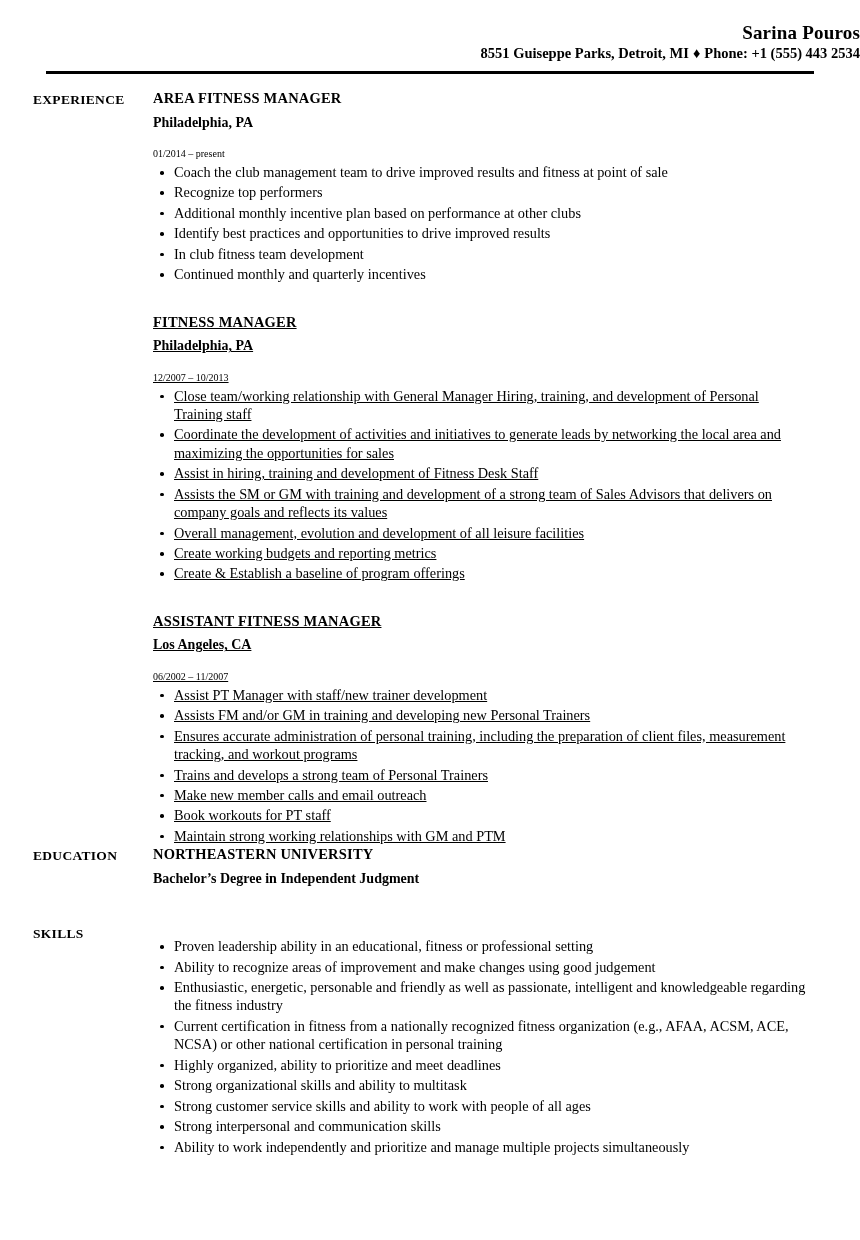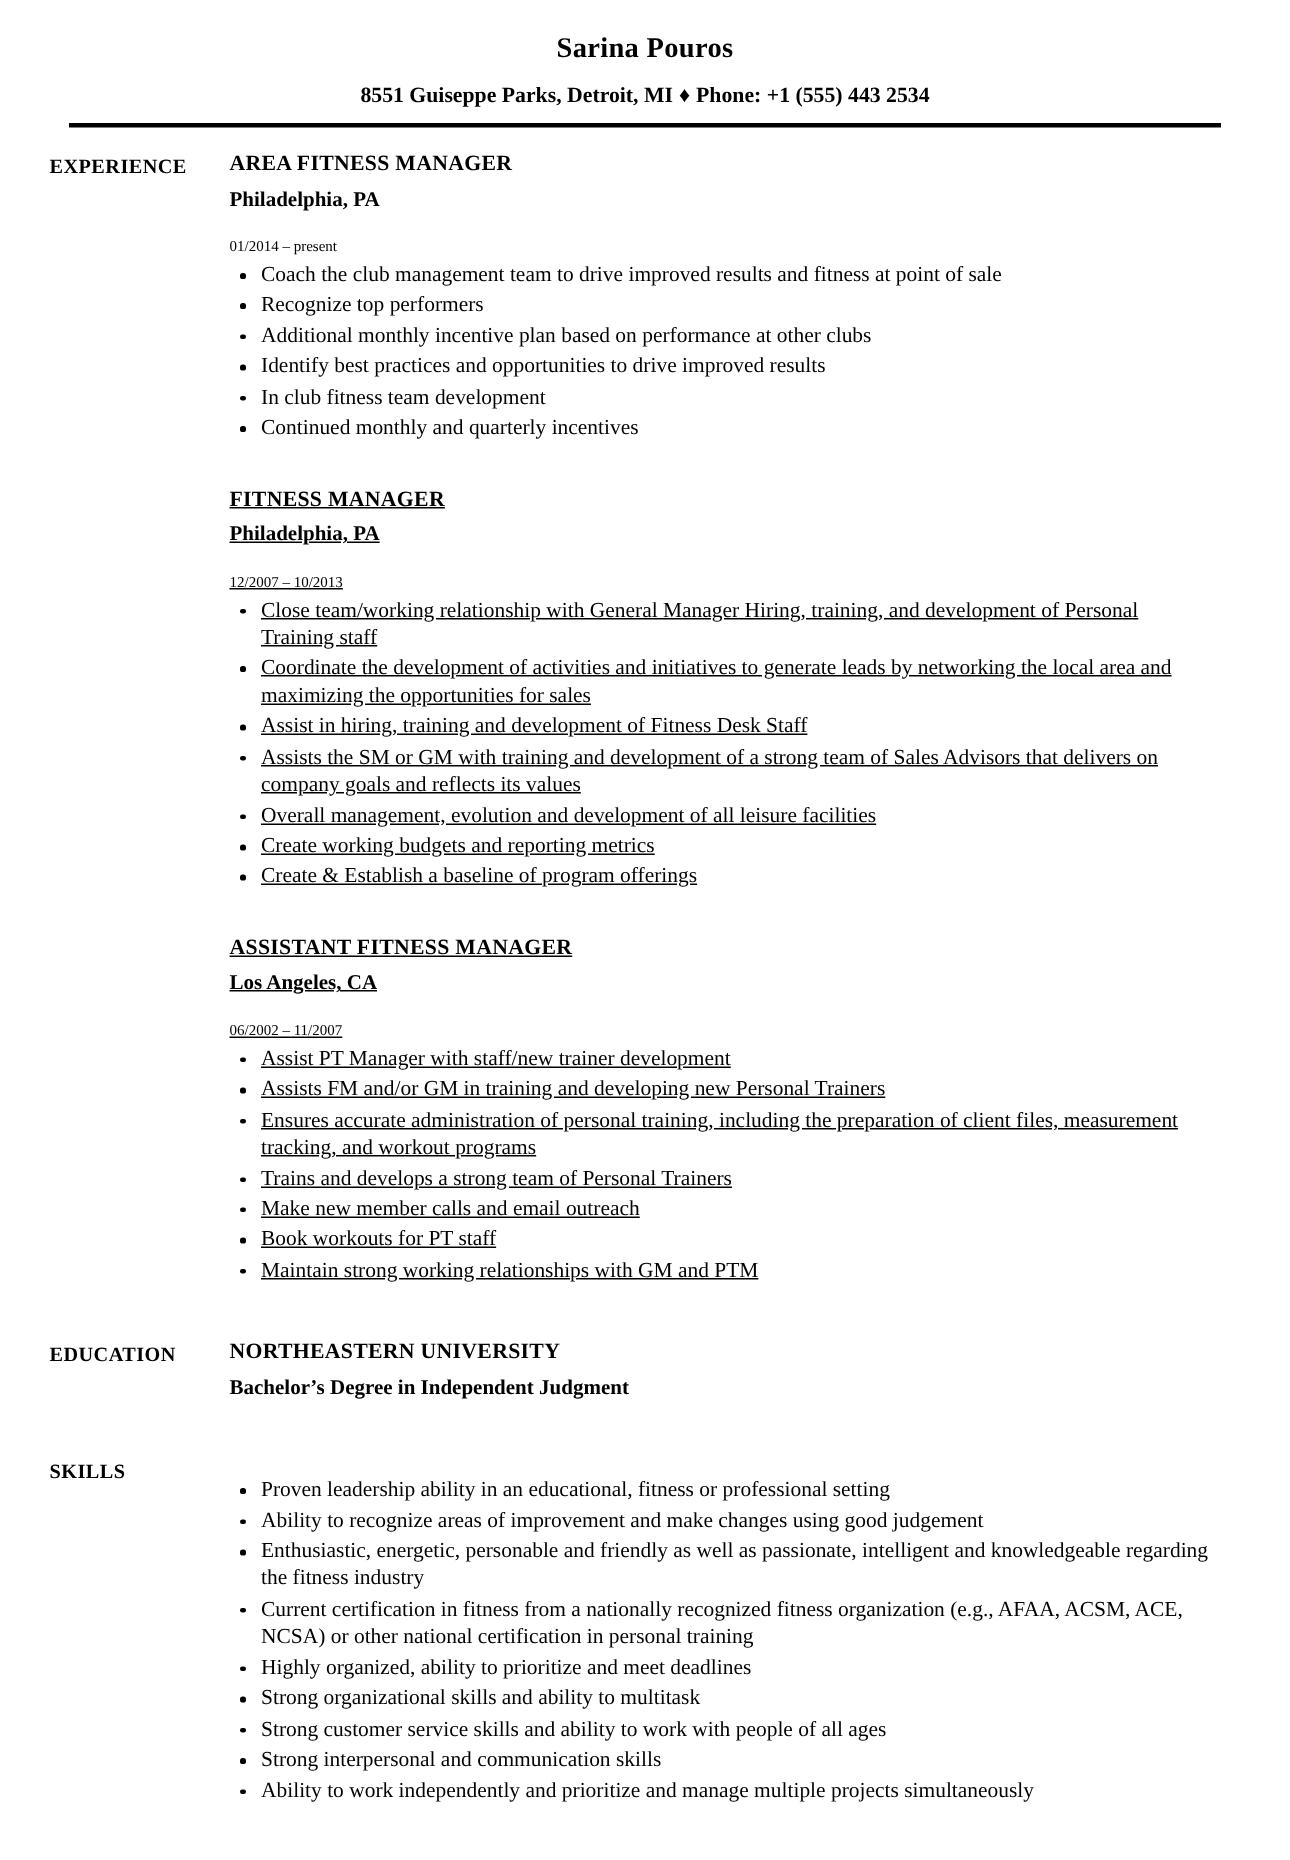--- a/index.html
+++ b/index.html
@@ -20,30 +20,29 @@
     width: 860px;
     height: 1240px;
     box-sizing: border-box;
     padding: 0;
     background: #fff;
   }
 
   
   .header {
     padding-top: 22px;
-    text-align: center;
+    text-align: right;
   }
   .cand-name {
     font-size: 19px;
     font-weight: bold;
     letter-spacing: 0.2px;
     line-height: 1.2;
   }
   .contact-line {
-    margin-top: 11px;
     font-size: 14.5px;
     font-weight: bold;
     line-height: 1.2;
   }
   .contact-sep {
     display: inline-block;
     padding: 0 4px;
     font-weight: bold;
   }
   .rule {
@@ -115,21 +114,21 @@
     position: absolute;
     left: 7px;
     top: 8px;
     width: 3.5px;
     height: 3.5px;
     background: #000;
     border-radius: 50%;
   }
 
   
-  .section.education { margin-top: 36px; }
+  .section.education { }
   .edu-school {
     font-size: 14.5px;
     font-weight: bold;
     letter-spacing: 0.2px;
     line-height: 1.35;
   }
   .edu-degree {
     font-size: 14px;
     font-weight: bold;
     line-height: 1.45;

